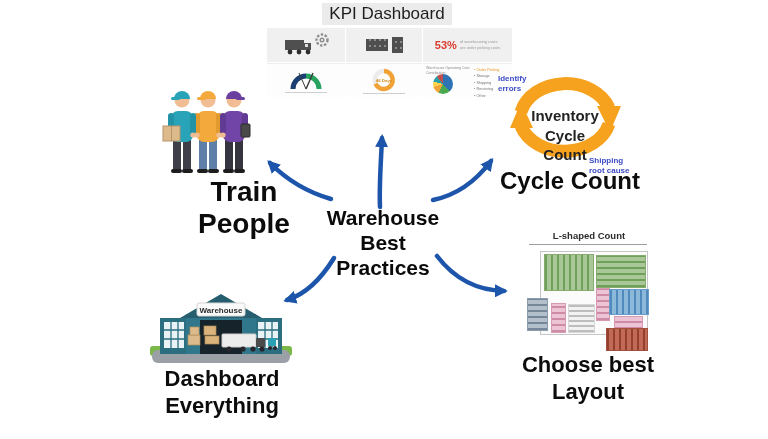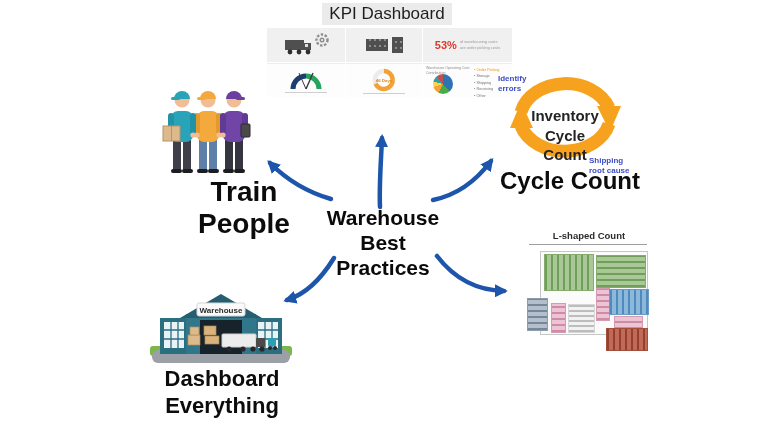--- a/index.html
+++ b/index.html
@@ -262,18 +262,20 @@
     <div class="blk g-v" style="left:3px;top:2px;width:48px;height:35px;"></div>
     <div class="blk g-h" style="left:55px;top:3px;width:48px;height:31px;"></div>
     <div class="blk p-h" style="left:55px;top:36px;width:12px;height:31px;"></div>
     <div class="blk b-v" style="left:68px;top:37px;width:38px;height:24px;"></div>
     <div class="blk gr-h" style="left:-14px;top:46px;width:19px;height:31px;"></div>
     <div class="blk p-h" style="left:10px;top:51px;width:13px;height:28px;"></div>
     <div class="blk w-h" style="left:27px;top:52px;width:25px;height:27px;"></div>
     <div class="blk p-h" style="left:73px;top:64px;width:27px;height:12px;"></div>
     <div class="blk r-v" style="left:65px;top:76px;width:40px;height:21px;"></div>
   </div>
+  <div class="abs caption ml layout-caption">Choose best
+Layout</div>
 
   <div class="abs center-label ml">Warehouse
 Best
 Practices</div>
 
 </div>
 
 </body></html>

